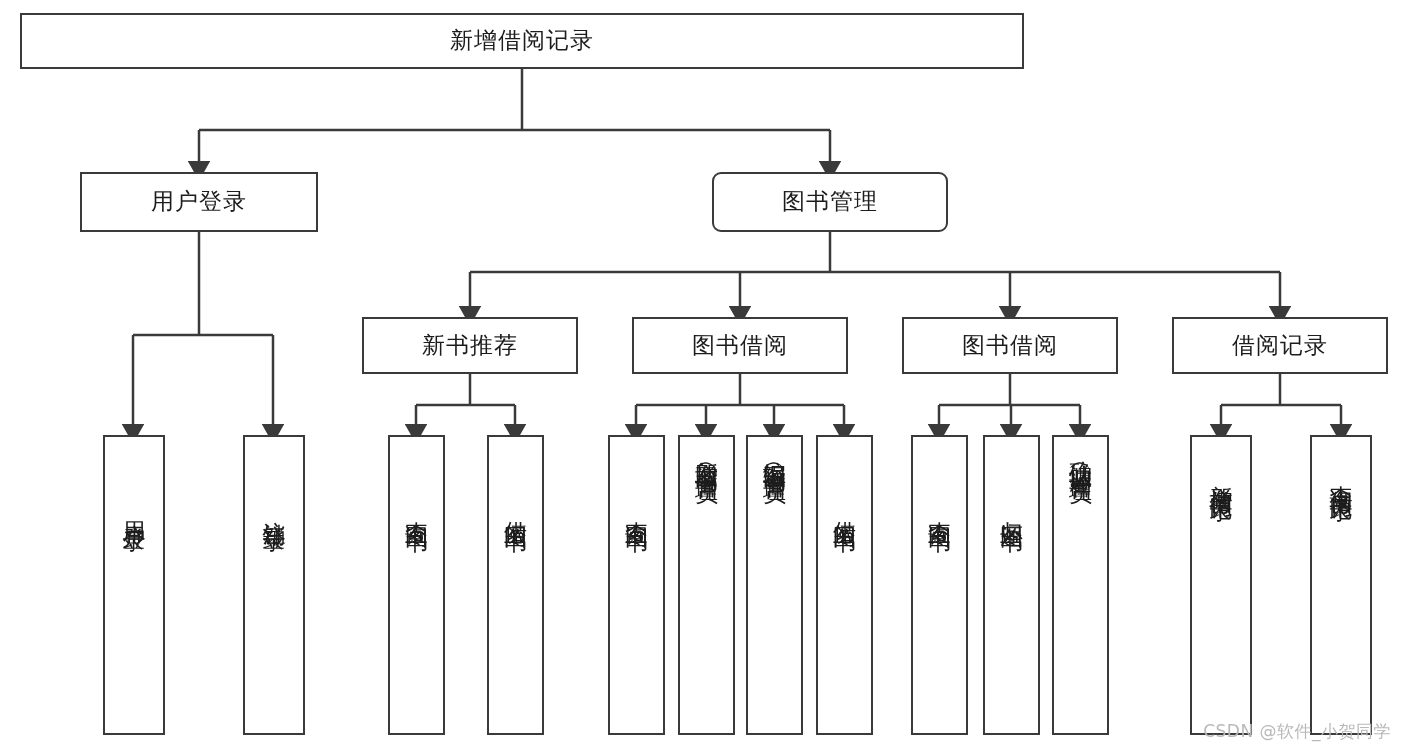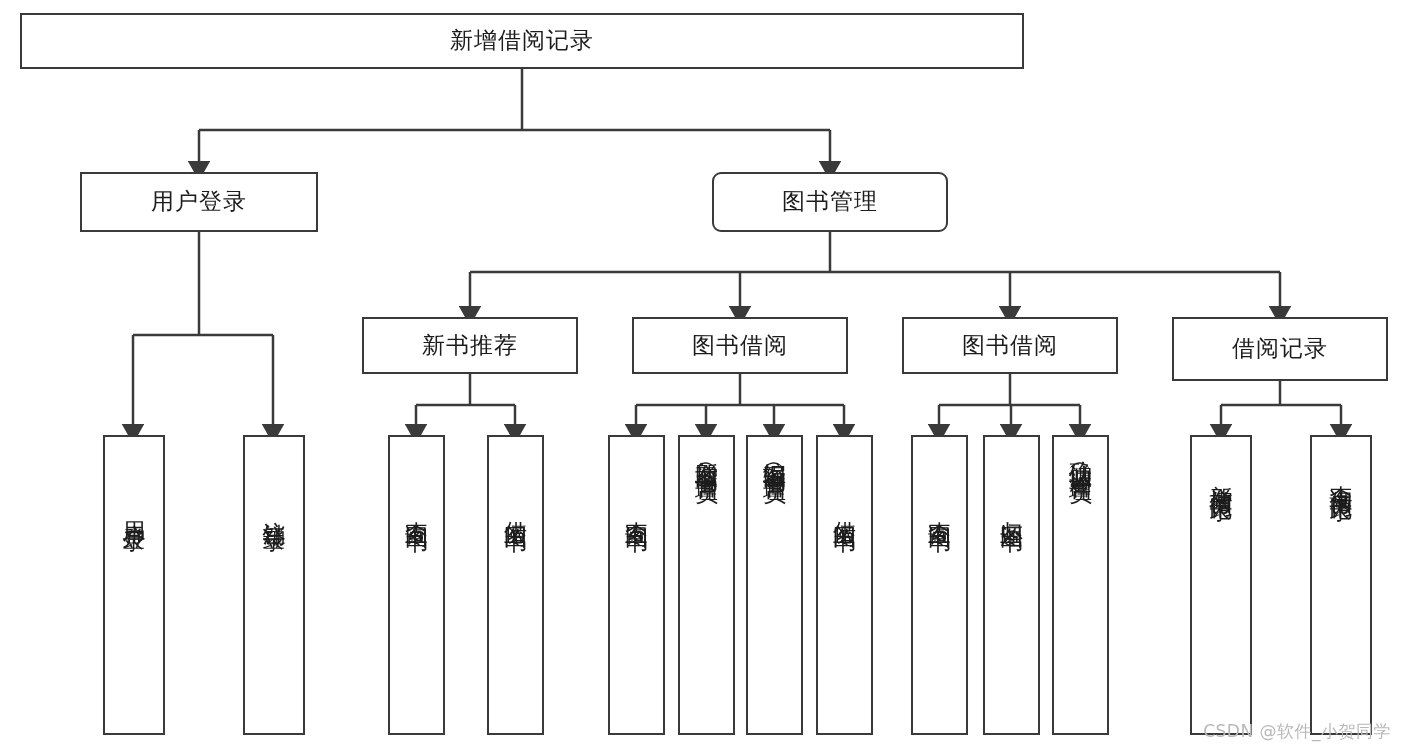--- a/index.html
+++ b/index.html
@@ -121,21 +121,21 @@
   </svg>
 
   <div class="node horiz" style="left:20px; top:13px; width:1004px; height:56px;">新增借阅记录</div>
 
   <div class="node horiz" style="left:80px; top:172px; width:238px; height:60px;">用户登录</div>
   <div class="node horiz" style="left:712px; top:172px; width:236px; height:60px;border-radius:9px;">图书管理</div>
 
   <div class="node horiz" style="left:362px; top:317px; width:216px; height:57px;">新书推荐</div>
   <div class="node horiz" style="left:632px; top:317px; width:216px; height:57px;">图书借阅</div>
   <div class="node horiz" style="left:902px; top:317px; width:216px; height:57px;">图书借阅</div>
-  <div class="node horiz" style="left:1172px; top:317px; width:216px; height:64px;">借阅记录</div>
+  <div class="node horiz" style="left:1172px; top:317px; width:216px; height:57px;">借阅记录</div>
 
   <div class="node vert" style="left:103px; top:435px; width:62px; height:300px; padding-top:66px;">用户登录</div>
   <div class="node vert" style="left:243px; top:435px; width:62px; height:300px; padding-top:66px;">注销登录</div>
 
   <div class="node vert" style="left:388px; top:435px; width:57px; height:300px; padding-top:66px;">查询图书</div>
   <div class="node vert" style="left:487px; top:435px; width:57px; height:300px; padding-top:66px;">借阅图书</div>
 
   <div class="node vert" style="left:608px; top:435px; width:57px; height:300px; padding-top:66px;">查询图书</div>
   <div class="node vert tall" style="left:678px; top:435px; width:57px; height:300px;">新增图书（管理员）</div>
   <div class="node vert tall" style="left:746px; top:435px; width:57px; height:300px;">编辑图书（管理员）</div>

